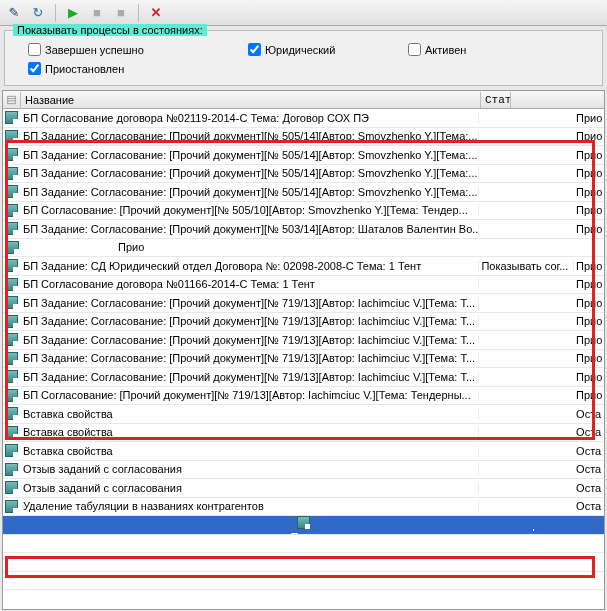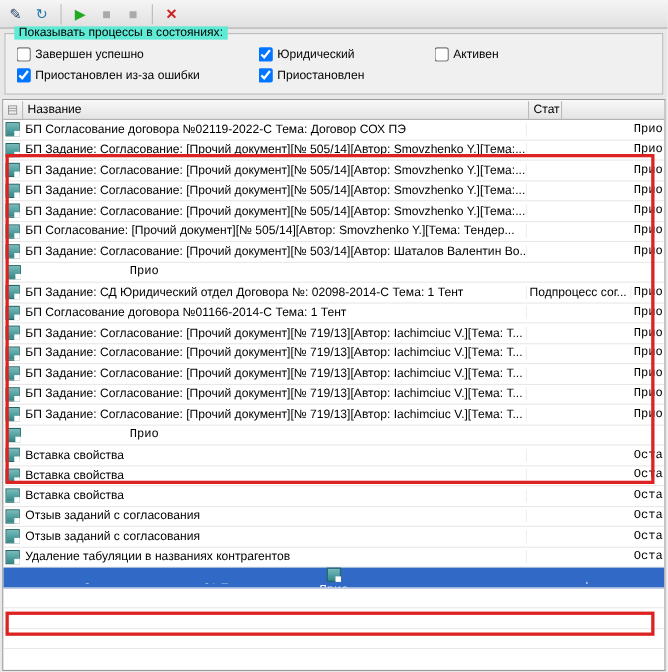--- a/index.html
+++ b/index.html
@@ -38,21 +38,21 @@
     position: relative;
   }
   .filter-title {
     position: absolute;
     top: -7px;
     left: 8px;
     background: #5eead4;
     padding: 0 4px;
     font-size: 11px;
   }
-  .filter-row { display: flex; align-items: flex-start; margin-top: 6px; }
+  .filter-row { display: flex; align-items: flex-start; margin-top: 6px; margin-left: 13px; }
   .chk-group { display: flex; align-items: center; margin-right: 30px; }
   .chk-group input { margin-right: 4px; }
   .grid {
     border: 1px solid #999;
     background: #fff;
     margin: 0 2px;
     height: 520px;
     overflow: hidden;
     position: relative;
   }
@@ -66,36 +66,36 @@
   }
   .gh-cell {
     border-right: 1px solid #bbb;
     padding: 2px 4px;
     overflow: hidden;
     white-space: nowrap;
   }
   .gh-icon { width: 18px; display:flex; align-items:center; justify-content:center; }
   .gh-name { width: 460px; }
   .gh-desc { width: 95px; }
-  .gh-status { width: 30px; }
+  .gh-status { width: 30px; font-family: Liberation Mono, monospace; }
   .grid-body { }
   .row {
     display: flex;
     align-items: center;
     height: 18.5px;
     border-bottom: 1px solid #e8e8e8;
     font-size: 11px;
     position: relative;
     z-index: 2;
   }
   .row.selected { background: #3169c6; color: #fff; flex-direction: column; }
   .cell-icon { width: 18px; display:flex; align-items:center; justify-content:center; }
   .cell-name { width: 460px; padding-left: 2px; overflow: hidden; white-space: nowrap; border-right: 1px solid #eee;}
   .cell-desc { width: 95px; padding-left: 2px; overflow: hidden; white-space: nowrap; border-right: 1px solid #eee;}
-  .cell-status { width: 30px; padding-left: 2px; overflow: hidden; white-space: nowrap; font-family: Liberation Mono, monospace; }
+  .cell-status { width: 30px; padding-left: 2px; overflow: hidden; white-space: nowrap; }
   .proc-icon {
     width: 13px; height: 13px;
     background: linear-gradient(#7bb, #388);
     border: 1px solid #266;
     position: relative;
   }
   .proc-icon::after {
     content: "";
     position: absolute;
     width: 5px; height: 5px;
@@ -135,24 +135,20 @@
     <label class="chk-group" style="width:130px">
       <input type="checkbox" checked="" style="">
       <span>Юридический</span>
     </label>
     <label class="chk-group">
       <input type="checkbox" style="">
       <span>Активен</span>
     </label>
   </div>
   <div class="filter-row">
-    <label class="chk-group" style="width:190px">
-      <input type="checkbox" checked="" style="">
-      <span>Приостановлен из-за ошибки</span>
-    </label>
     <label class="chk-group">
       <input type="checkbox" checked="" style="">
       <span>Приостановлен</span>
     </label>
   </div>
 </fieldset>
 
 <div class="grid">
   <div class="grid-header">
     <div class="gh-cell gh-icon">
@@ -163,21 +159,21 @@
         </svg>
     </div>
     <div class="gh-cell gh-name">Название</div>
     <div class="gh-cell gh-status">Стат</div>
   </div>
   <div class="grid-body" id="grid-body">
       <div class="row">
         <div class="cell-icon">
           <div class="proc-icon"></div>
         </div>
-        <div class="cell-name">БП Согласование договора №02119-2022-С Тема: Договор СОХ ПЭ</div>
+        <div class="cell-name">БП Согласование договора №02119-2014-С Тема: Договор СОХ ПЭ</div>
         <div class="cell-desc"></div>
         <div class="cell-status">Прио</div>
       </div>
       <div class="row">
         <div class="cell-icon">
           <div class="proc-icon"></div>
         </div>
         <div class="cell-name">БП Задание: Согласование: [Прочий документ][№ 505/14][Автор: Smovzhenko Y.][Тема:...</div>
         <div class="cell-desc"></div>
         <div class="cell-status">Прио</div>
@@ -203,21 +199,21 @@
           <div class="proc-icon"></div>
         </div>
         <div class="cell-name">БП Задание: Согласование: [Прочий документ][№ 505/14][Автор: Smovzhenko Y.][Тема:...</div>
         <div class="cell-desc"></div>
         <div class="cell-status">Прио</div>
       </div>
       <div class="row">
         <div class="cell-icon">
           <div class="proc-icon"></div>
         </div>
-        <div class="cell-name">БП Согласование: [Прочий документ][№ 505/14][Автор: Smovzhenko Y.][Тема: Тендер...</div>
+        <div class="cell-name">БП Согласование: [Прочий документ][№ 505/10][Автор: Smovzhenko Y.][Тема: Тендер...</div>
         <div class="cell-desc"></div>
         <div class="cell-status">Прио</div>
       </div>
       <div class="row">
         <div class="cell-icon">
           <div class="proc-icon"></div>
         </div>
         <div class="cell-name">БП Задание: Согласование: [Прочий документ][№ 503/14][Автор: Шаталов Валентин Во...</div>
         <div class="cell-desc"></div>
         <div class="cell-status">Прио</div>
@@ -226,22 +222,22 @@
         <div class="cell-icon">
           <div class="proc-icon"></div>
         </div>
         <div class="cell-desc"></div>
         <div class="cell-status">Прио</div>
       </div>
       <div class="row">
         <div class="cell-icon">
           <div class="proc-icon"></div>
         </div>
-        <div class="cell-name">БП Задание: СД Юридический отдел Договора №: 02098-2014-С Тема: 1 Тент</div>
-        <div class="cell-desc">Подпроцесс сог...</div>
+        <div class="cell-name">БП Задание: СД Юридический отдел Договора №: 02098-2008-С Тема: 1 Тент</div>
+        <div class="cell-desc">Показывать сог...</div>
         <div class="cell-status">Прио</div>
       </div>
       <div class="row">
         <div class="cell-icon">
           <div class="proc-icon"></div>
         </div>
         <div class="cell-name">БП Согласование договора №01166-2014-С Тема: 1 Тент</div>
         <div class="cell-desc"></div>
         <div class="cell-status">Прио</div>
       </div>
@@ -282,20 +278,21 @@
           <div class="proc-icon"></div>
         </div>
         <div class="cell-name">БП Задание: Согласование: [Прочий документ][№ 719/13][Автор: Iachimciuc V.][Тема: Т...</div>
         <div class="cell-desc"></div>
         <div class="cell-status">Прио</div>
       </div>
       <div class="row">
         <div class="cell-icon">
           <div class="proc-icon"></div>
         </div>
+        <div class="cell-name">БП Согласование: [Прочий документ][№ 719/13][Автор: Iachimciuc V.][Тема: Тендерны...</div>
         <div class="cell-desc"></div>
         <div class="cell-status">Прио</div>
       </div>
       <div class="row">
         <div class="cell-icon">
           <div class="proc-icon"></div>
         </div>
         <div class="cell-name">Вставка свойства</div>
         <div class="cell-desc"></div>
         <div class="cell-status">Оста</div>

